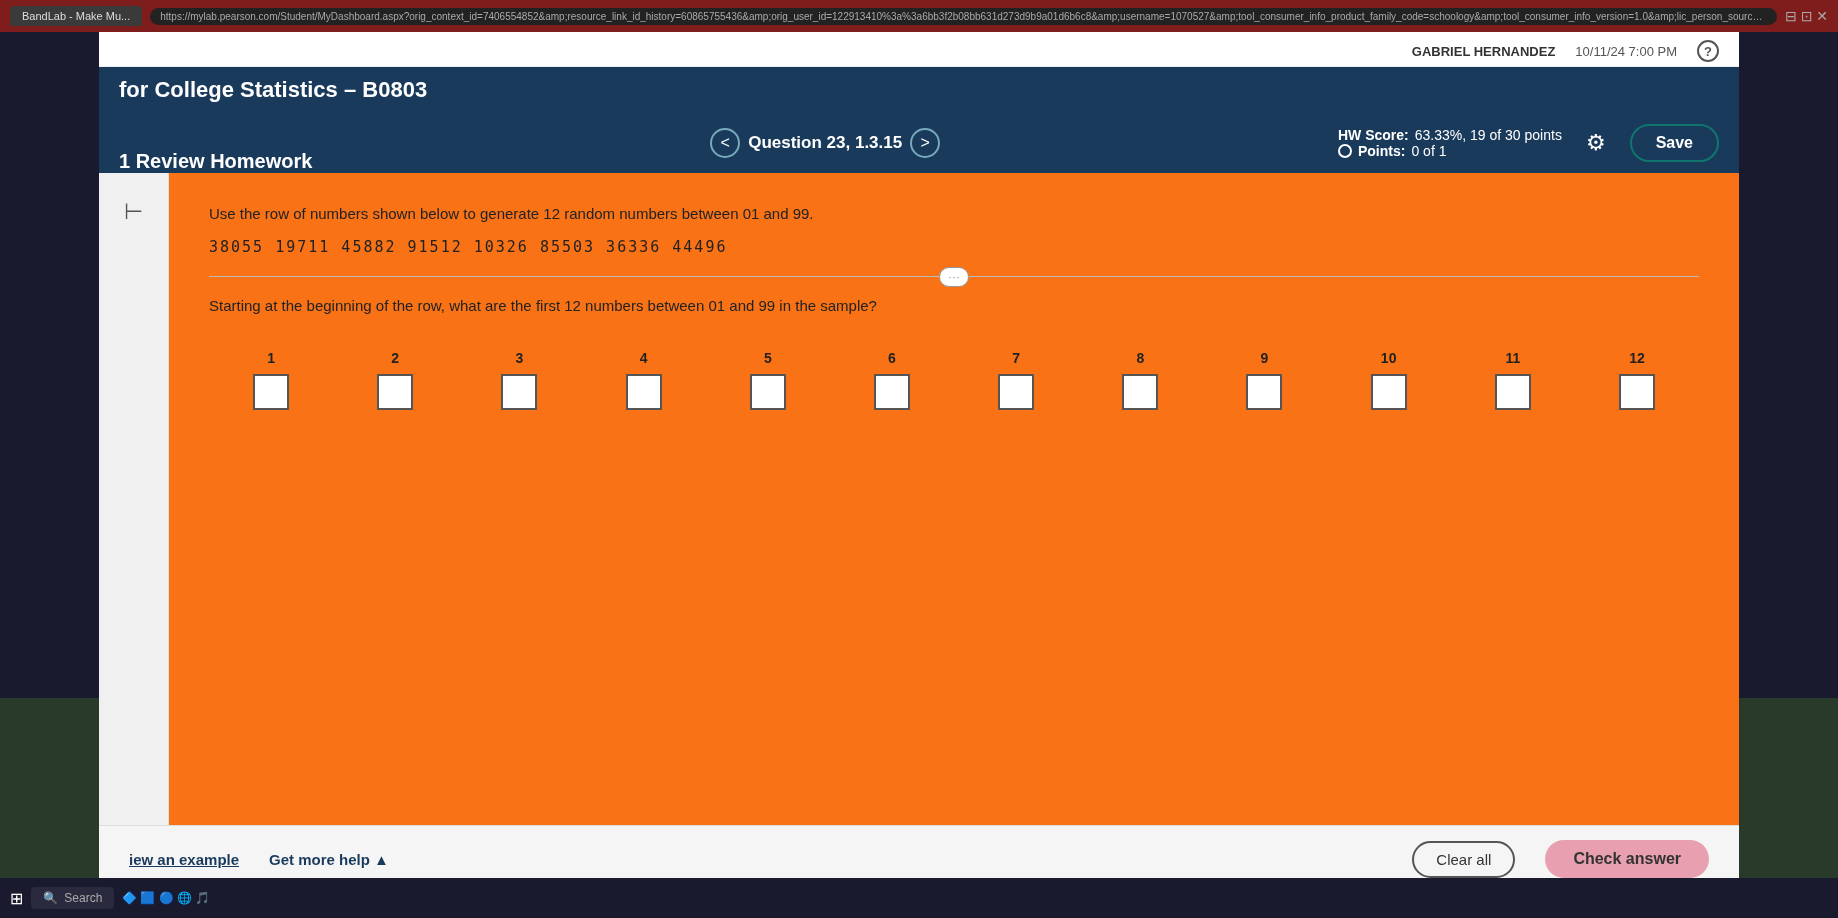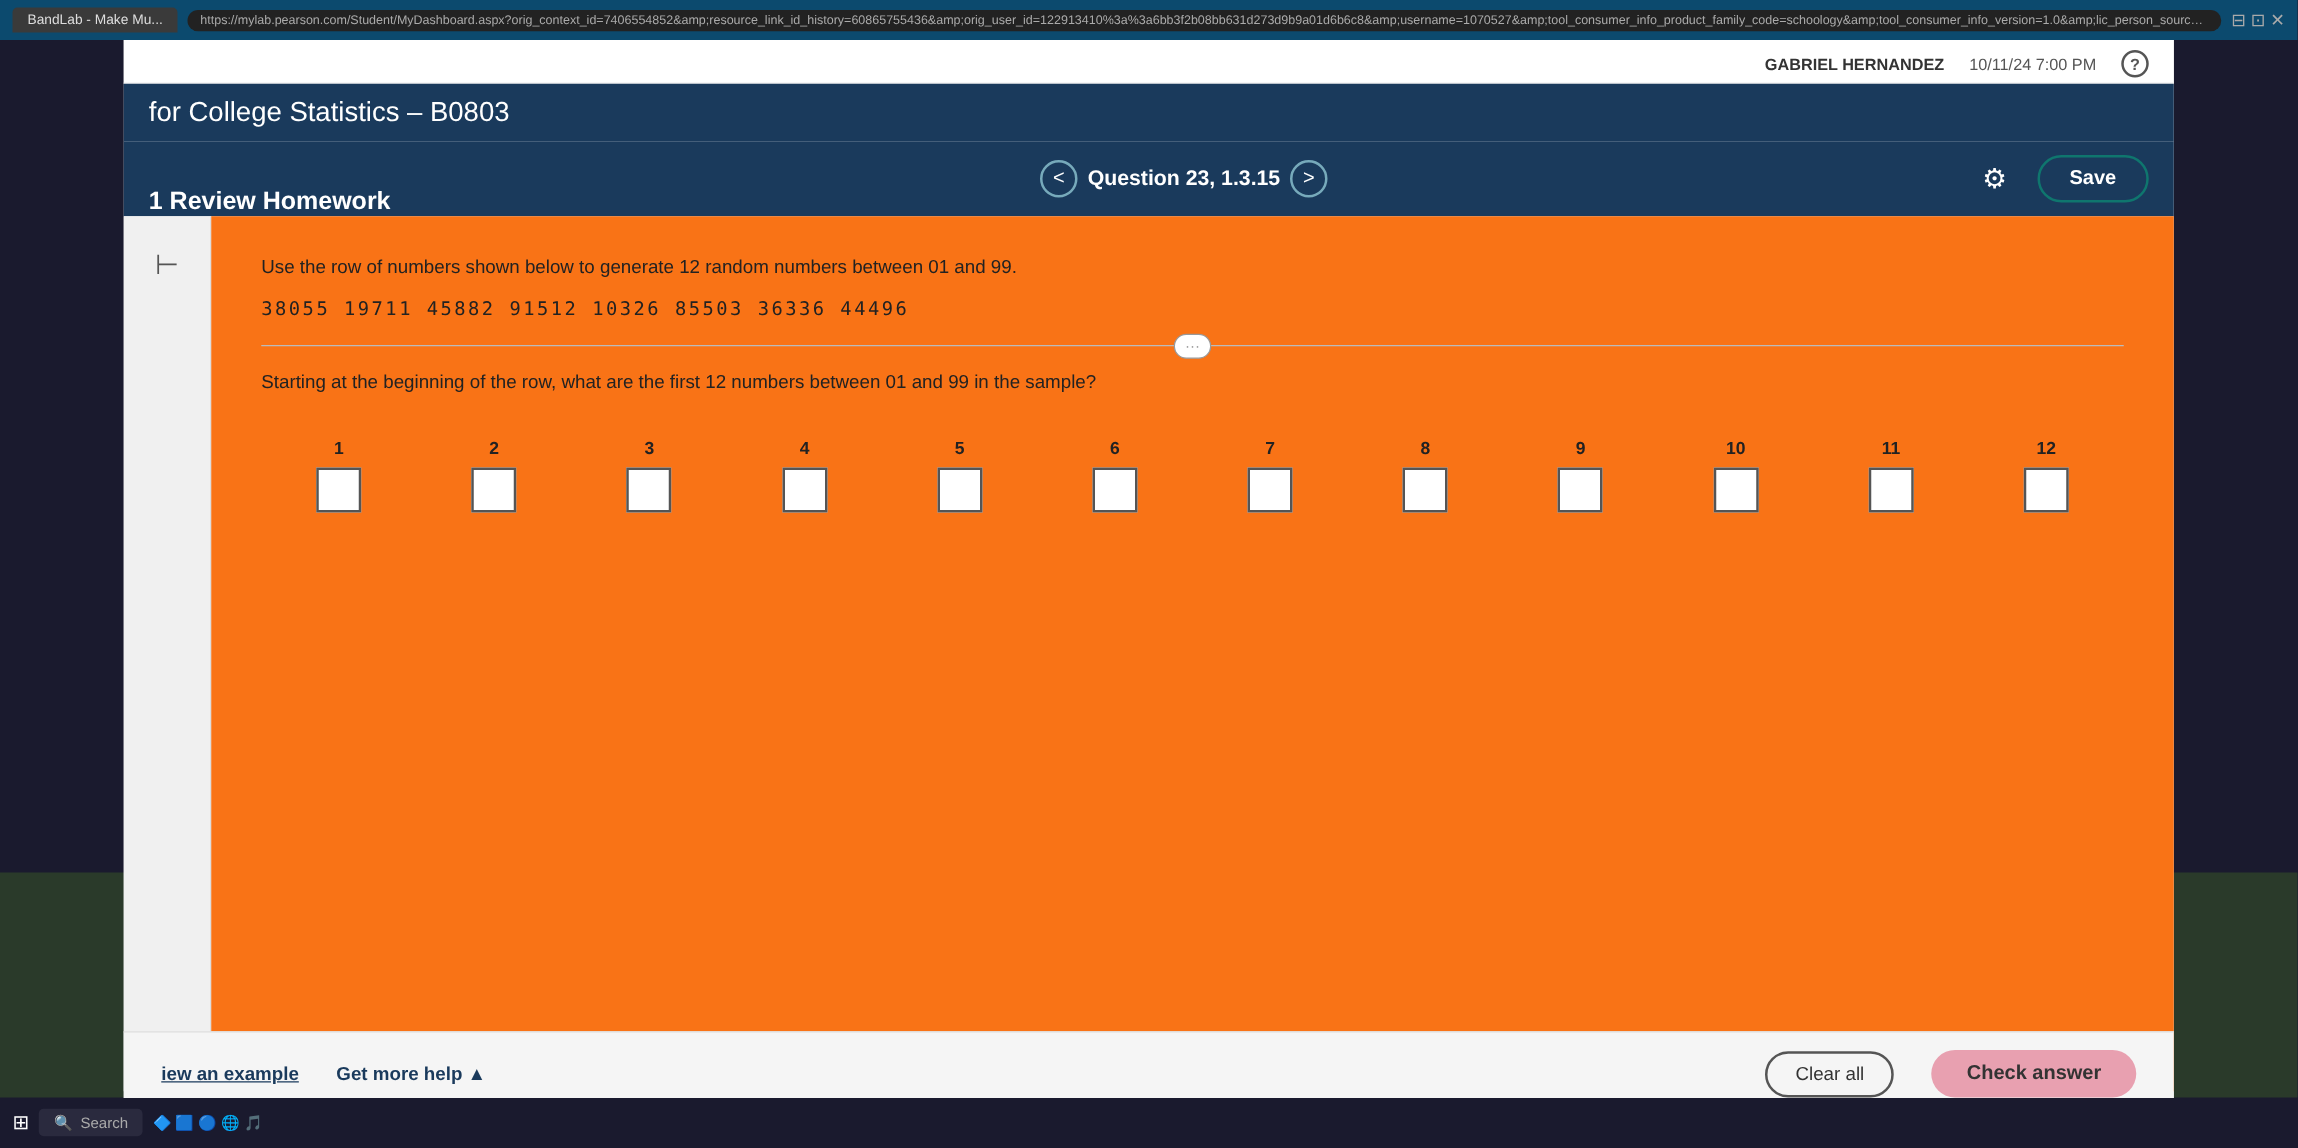--- a/index.html
+++ b/index.html
@@ -7,21 +7,21 @@
       font-family: Arial, sans-serif;
       background: #1a1a2e;
       width: 1838px;
       min-height: 918px;
       overflow: hidden;
       position: relative;
     }
 
     
     .browser-bar {
-      background: #0c4a6e;
+      background: #7f1d1d;
       height: 32px;
       display: flex;
       align-items: center;
       padding: 0 10px;
       font-size: 11px;
       color: #ccc;
       gap: 8px;
     }
     .browser-tab {
       background: #3a3a3a;
@@ -87,21 +87,21 @@
       font-size: 13px;
       cursor: pointer;
     }
 
     
     .course-bar {
       background: #1a3a5c;
       color: #fff;
       padding: 10px 20px;
       font-size: 22px;
-      font-weight: normal;
+      font-weight: bold;
     }
 
     
     .nav-header {
       background: #1a3a5c;
       display: flex;
       align-items: center;
       padding: 0 20px;
       gap: 20px;
       min-height: 60px;
@@ -380,20 +380,31 @@
 
     <div class="nav-header">
       <span class="nav-title">1 Review Homework</span>
 
       <div class="question-nav">
         <button class="nav-btn">&lt;</button>
         <span class="question-label">Question 23, 1.3.15</span>
         <button class="nav-btn">&gt;</button>
       </div>
 
+      <div class="score-section">
+        <div class="score-row">
+          <strong>HW Score:</strong>
+          <span>63.33%, 19 of 30 points</span>
+        </div>
+        <div class="score-row">
+          <span class="circle-icon"></span>
+          <strong>Points:</strong>
+          <span>0 of 1</span>
+        </div>
+      </div>
 
       <button class="gear-btn">⚙</button>
       <button class="save-btn">Save</button>
     </div>
 
     <div class="content-area">
 
       <div class="sidebar">
         <span class="sidebar-arrow">⊢</span>
       </div>

